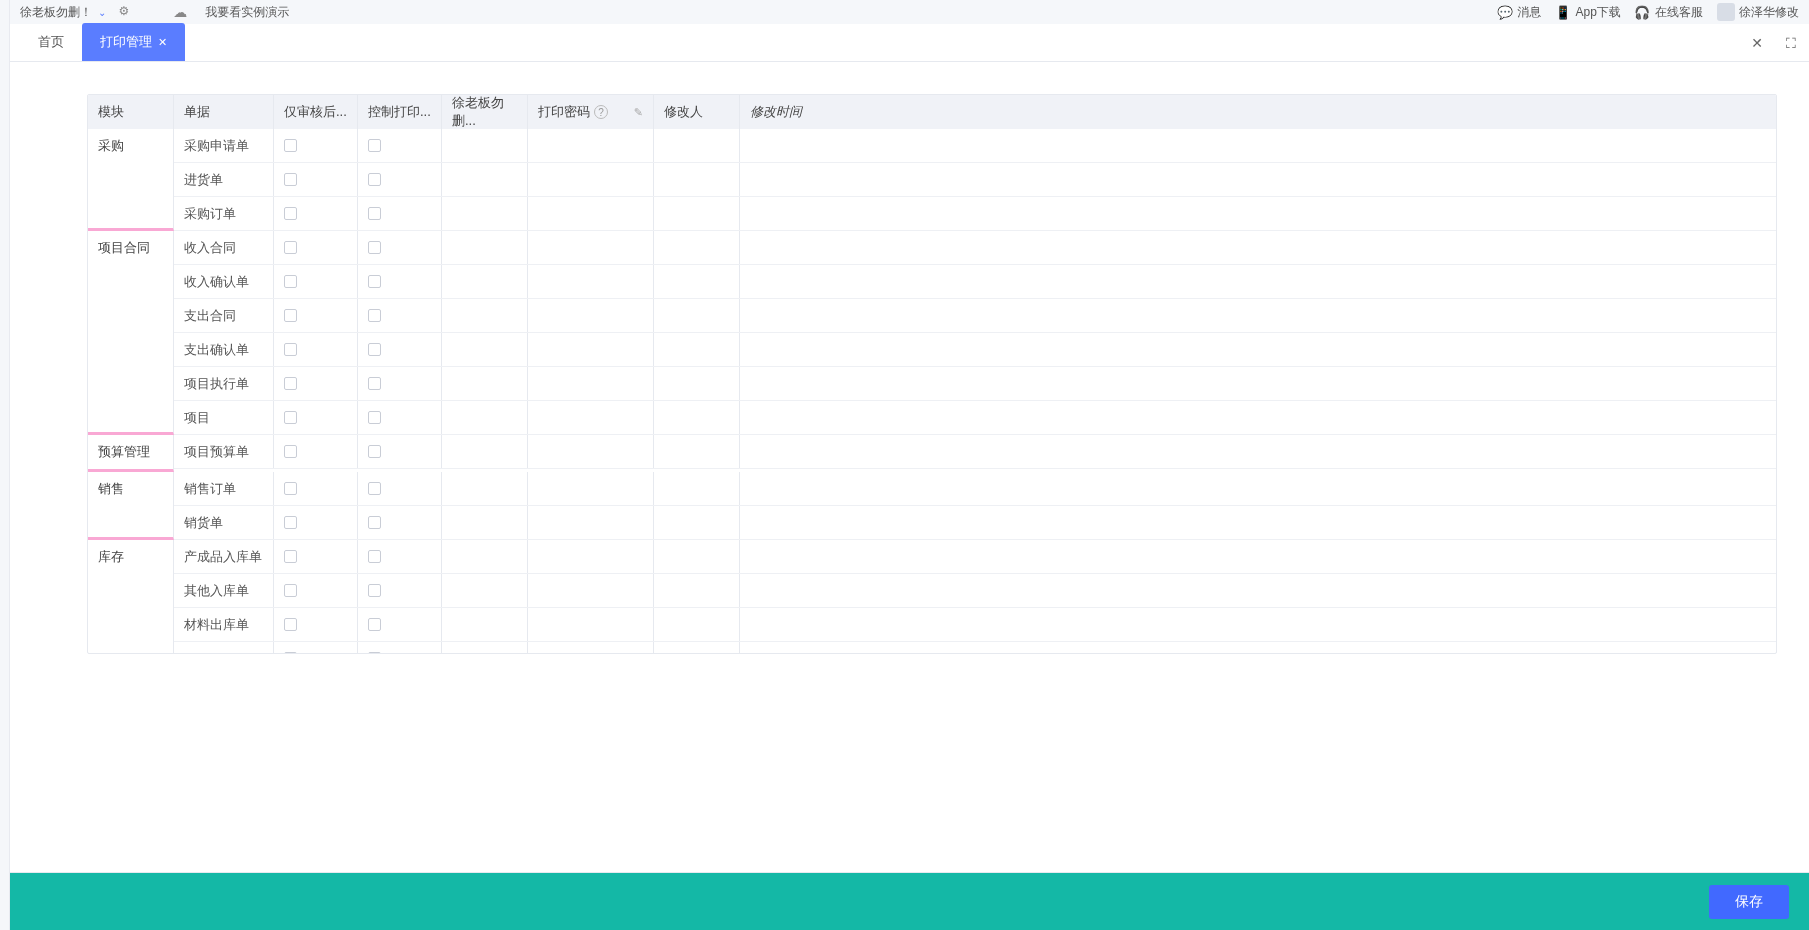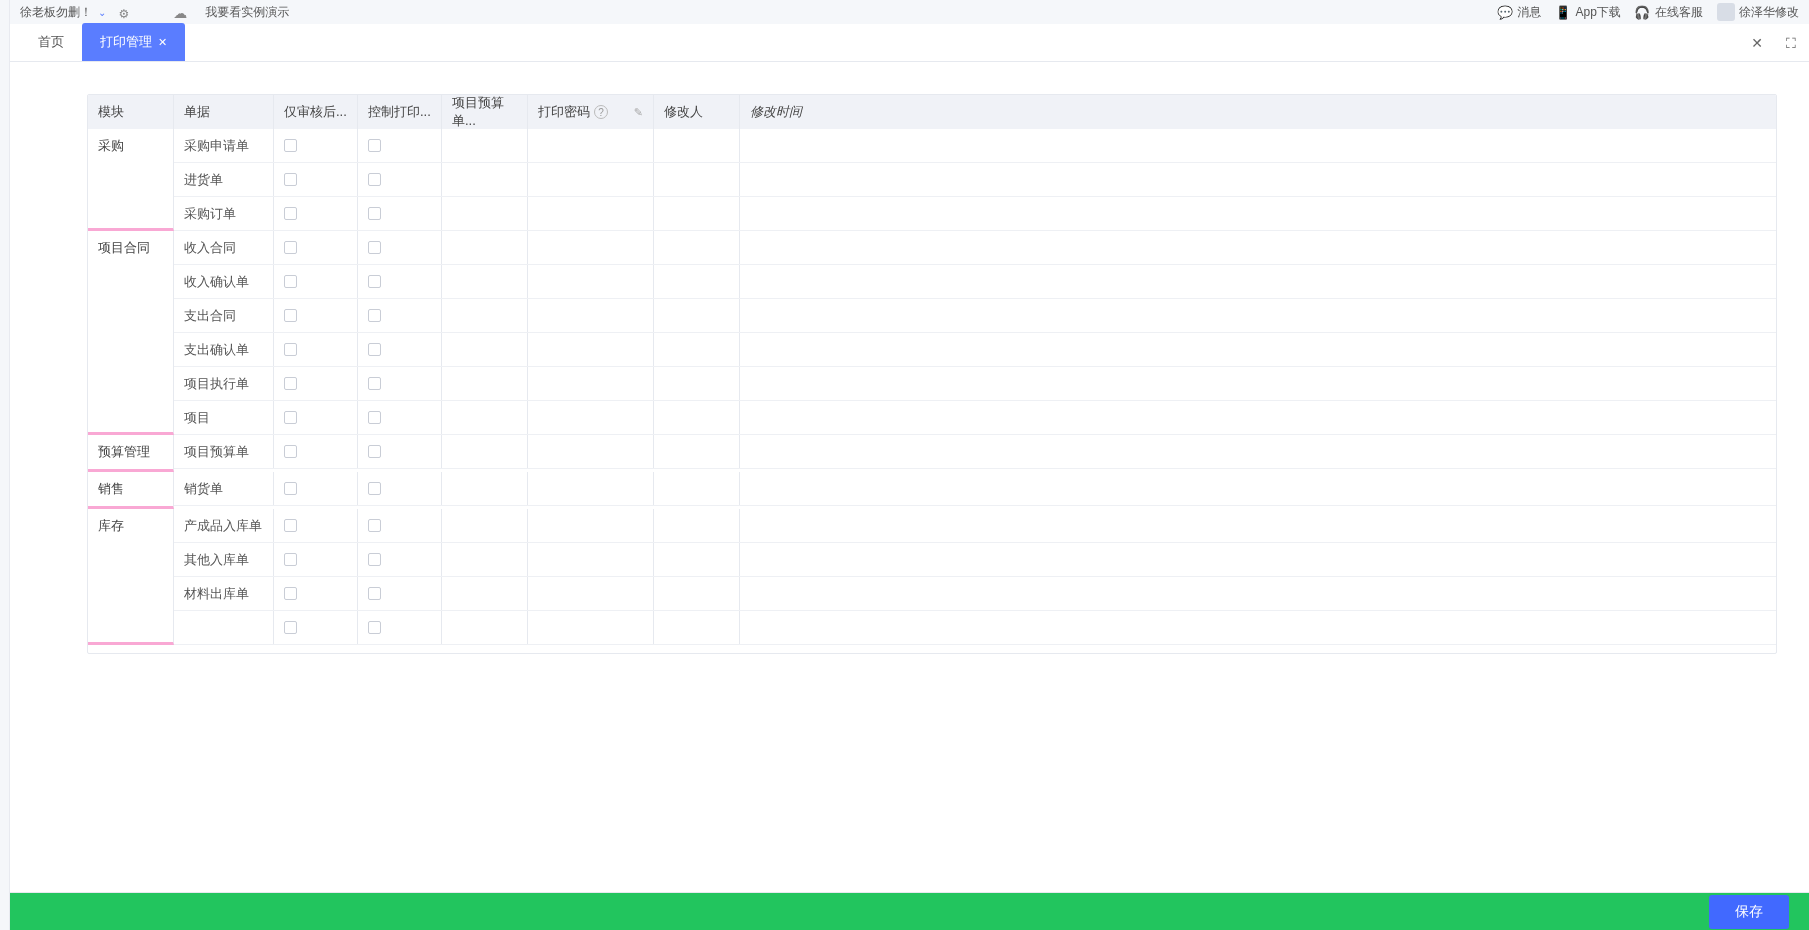--- a/index.html
+++ b/index.html
@@ -1,21 +1,21 @@
 <!DOCTYPE html>
 <html><head>
 <meta charset="utf-8">
 <style>
 * { margin: 0; padding: 0; box-sizing: border-box; }
 body { font-family: -apple-system, "PingFang SC", "Microsoft YaHei", sans-serif; font-size: 13px; color: #333; background: #fff; overflow: hidden; }
 .app { width: 1809px; height: 930px; position: relative; display: flex; flex-direction: column; }
 
 
 .topbar { height: 24px; background: #f5f7fa; display: flex; align-items: center; padding: 0 10px; font-size: 12px; color: #555; }
-.topbar-left { display: flex; align-items: flex-end; gap: 12px; }
+.topbar-left { display: flex; align-items: flex-start; gap: 12px; }
 .company-select { display: flex; align-items: center; gap: 6px; cursor: pointer; }
 .chevron { color: #5a7dff; font-size: 10px; }
 .gear-ic { color: #888; cursor: pointer; }
 .cloud-ic { color: #888; font-size: 14px; }
 .demo-link { color: #555; cursor: pointer; margin-left: 6px; }
 .topbar-right { margin-left: auto; display: flex; align-items: center; gap: 14px; }
 .tb-item { display: flex; align-items: center; gap: 4px; cursor: pointer; color: #555; }
 .tb-ic { font-size: 13px; color: #666; }
 .avatar { width: 18px; height: 18px; border-radius: 3px; background: #d8dde6; display: inline-block; }
 
@@ -51,21 +51,21 @@
 .group-label { width: 86px; flex-shrink: 0; border-right: 1px solid #e6e9ef; border-bottom: 3px solid #f9a8d4; padding: 8px 10px; font-size: 13px; color: #444; }
 .group-rows { flex: 1; }
 .row { display: flex; height: 34px; border-bottom: 1px solid #eef0f4; }
 .row .td { font-size: 13px; color: #555; }
 .chk { width: 13px; height: 13px; border: 1px solid #c9cdd6; border-radius: 2px; background: #fff; cursor: pointer; }
 
 
 .sidebar-strip { position: absolute; left: 0; top: 0; width: 10px; height: 100%; background: #f5f7fa; border-right: 1px solid #e8eaf0; }
 
 
-.footer { position: absolute; bottom: 0; left: 10px; right: 0; height: 38px; border-top: 1px solid #e6e9ef; display: flex; align-items: center; justify-content: flex-end; padding: 0 20px; background: #22c55e; }
+.footer { position: absolute; bottom: 0; left: 10px; right: 0; height: 58px; border-top: 1px solid #e6e9ef; display: flex; align-items: center; justify-content: flex-end; padding: 0 20px; background: #14b8a6; }
 .save-btn { background: #4169ff; color: #fff; border: none; padding: 8px 26px; border-radius: 3px; font-size: 14px; cursor: pointer; }
 </style>
 </head>
 <body>
 
 <div class="app">
   <div class="sidebar-strip"></div>
 
   <div class="topbar" style="margin-left:10px;">
     <div class="topbar-left">
@@ -112,21 +112,21 @@
     </div>
   </div>
 
   <div class="content">
     <div class="table-wrap">
       <div class="thead-row">
         <div class="th col-mod">模块</div>
         <div class="th col-doc">单据</div>
         <div class="th col-chk1">仅审核后...</div>
         <div class="th col-chk2">控制打印...</div>
-        <div class="th col-max">项目预算单...</div>
+        <div class="th col-max">徐老板勿删...</div>
         <div class="th col-pwd">
           <span>打印密码</span>
           <span class="help-ic">?</span>
           <span class="edit-col-ic">✎</span>
         </div>
         <div class="th col-who">修改人</div>
         <div class="th col-when">修改时间</div>
       </div>
       <div class="tbody" id="tbody">
           <div class="group">
@@ -271,20 +271,33 @@
                 <div class="td col-pwd"></div>
                 <div class="td col-who"></div>
                 <div class="td col-when"></div>
               </div>
             </div>
           </div>
           <div class="group">
             <div class="group-label">销售</div>
             <div class="group-rows">
               <div class="row">
+                <div class="td col-doc">销售订单</div>
+                <div class="td col-chk1">
+                  <span class="chk"></span>
+                </div>
+                <div class="td col-chk2">
+                  <span class="chk"></span>
+                </div>
+                <div class="td col-max"></div>
+                <div class="td col-pwd"></div>
+                <div class="td col-who"></div>
+                <div class="td col-when"></div>
+              </div>
+              <div class="row">
                 <div class="td col-doc">销货单</div>
                 <div class="td col-chk1">
                   <span class="chk"></span>
                 </div>
                 <div class="td col-chk2">
                   <span class="chk"></span>
                 </div>
                 <div class="td col-max"></div>
                 <div class="td col-pwd"></div>
                 <div class="td col-who"></div>

